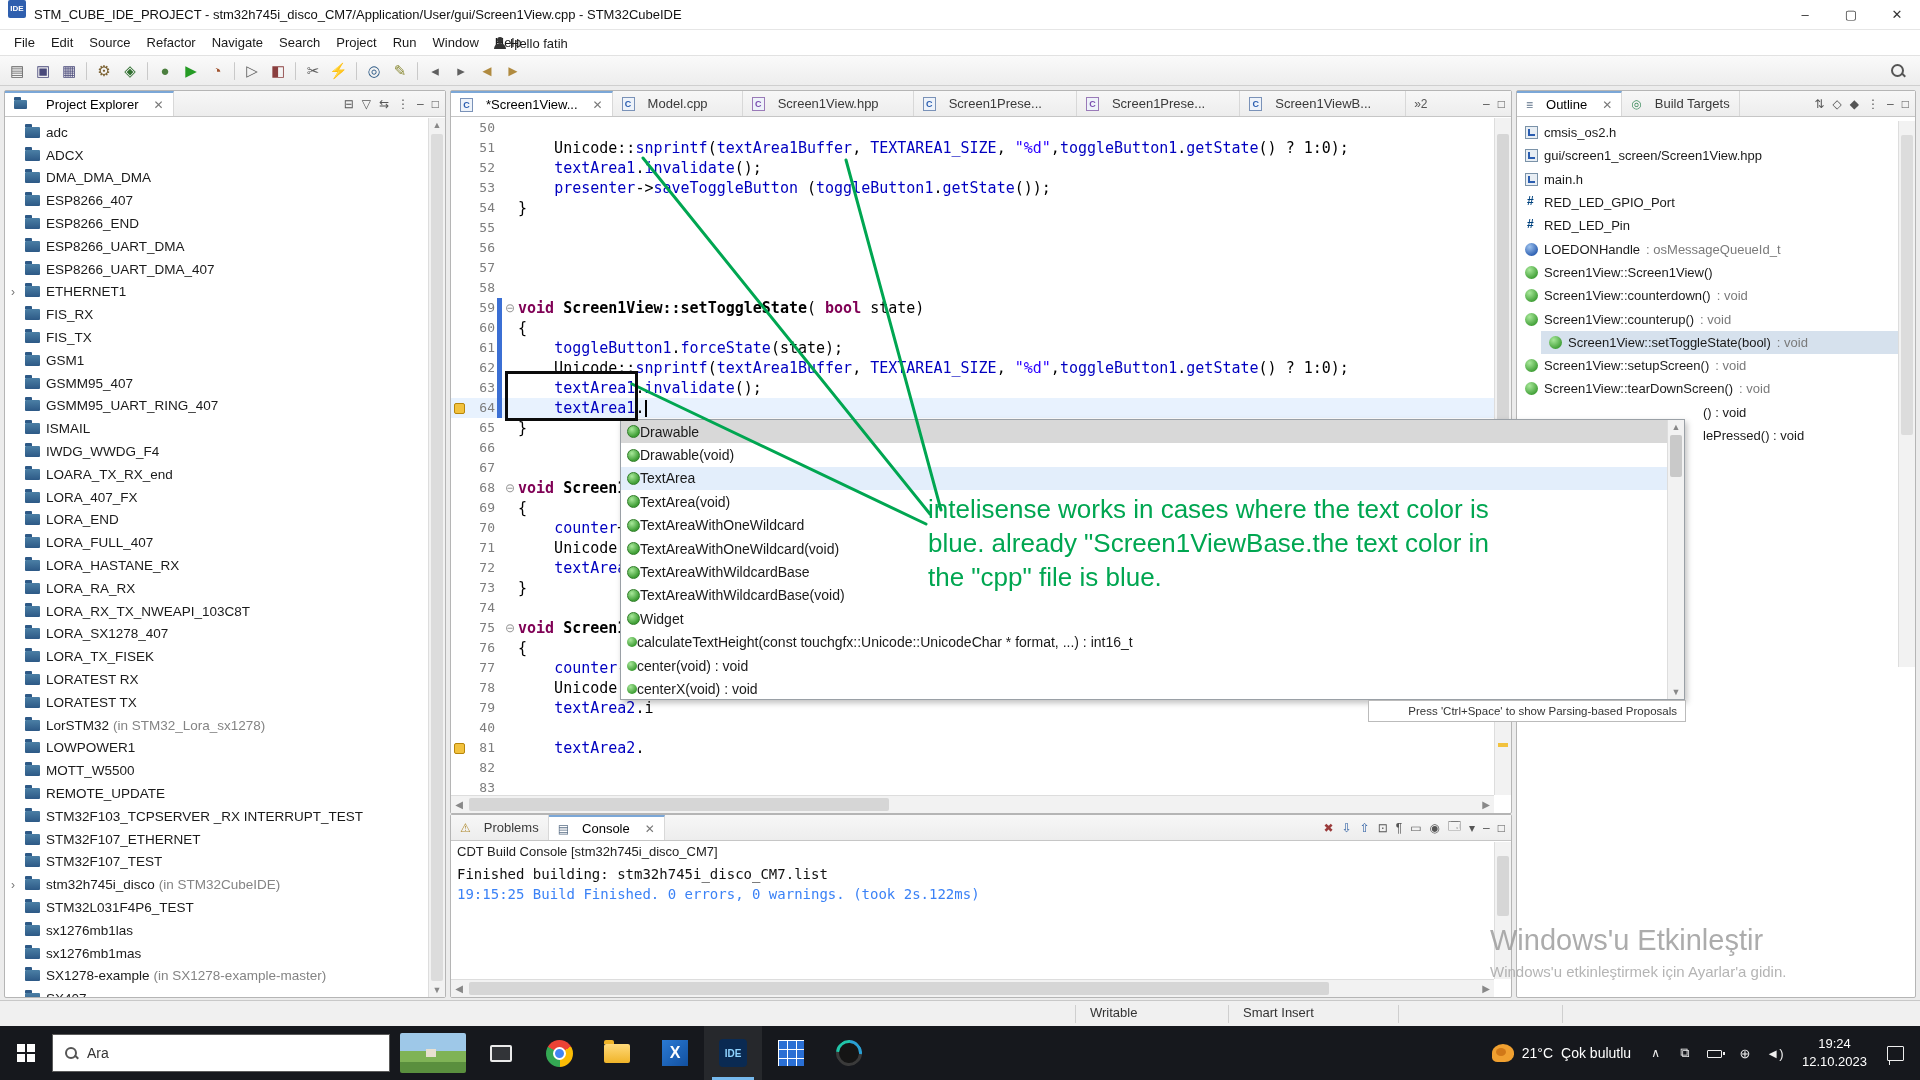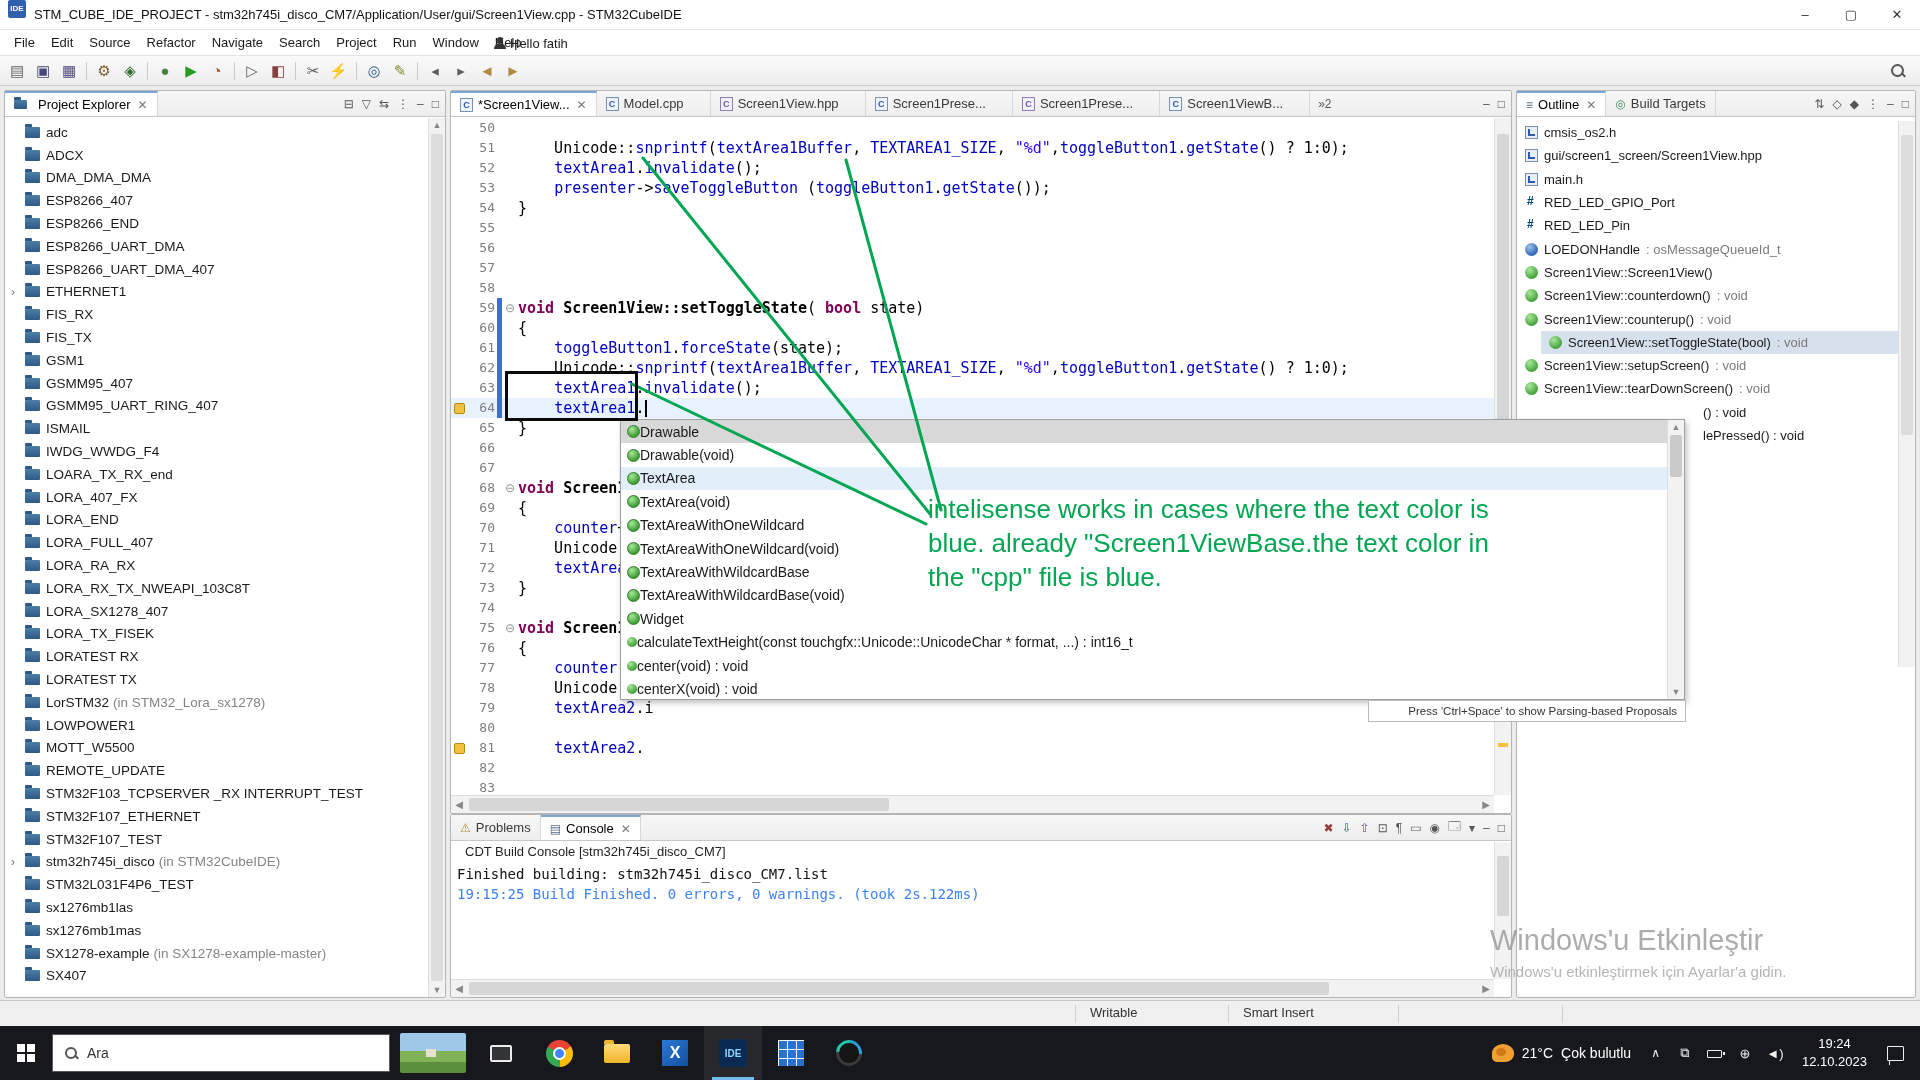--- a/index.html
+++ b/index.html
@@ -26,21 +26,21 @@
   #toolbar { position:absolute; left:0; top:56px; width:1920px; height:30px; background:linear-gradient(#fafafa,#ededed); border-bottom:1px solid #cfcfcf; display:flex; align-items:center; padding:0 4px; }
   .tbi { width:26px; height:24px; display:flex; align-items:center; justify-content:center; font-size:15px; border-radius:3px; }
   .tbi.sep { width:1px; height:18px; background:#c9c9c9; margin:0 4px; font-size:0; }
   #toolbar-search { margin-left:auto; margin-right:10px; width:16px; height:16px; position:relative; }
   #toolbar-search::before { content:""; position:absolute; left:1px; top:1px; width:9px; height:9px; border:2px solid #555; border-radius:50%; }
   #toolbar-search::after { content:""; position:absolute; left:11px; top:11px; width:5px; height:2px; background:#555; transform:rotate(45deg); }
 
   
   .panel { position:absolute; background:#fff; border:1px solid #b5b5b5; border-radius:2px; }
   .view-tabs { height:26px; display:flex; align-items:center; background:linear-gradient(#f7f7f7,#ededed); border-bottom:1px solid #c6c6c6; font-size:13px; }
-  .vtab { height:100%; display:flex; align-items:center; gap:5px; padding:0 9px; color:#3a3a3a; border-right:1px solid #d8d8d8; white-space:nowrap; }
+  .vtab { height:100%; display:flex; align-items:center; gap:13px; padding:0 9px; color:#3a3a3a; border-right:1px solid #d8d8d8; white-space:nowrap; }
   .vtab.active { background:#fff; border-top:2px solid #7ba7d7; color:#000; }
   .vtab .x { color:#777; font-size:12px; margin-left:2px; }
   .mini-ic { font-size:12px; color:#5a6f87; }
   .corner-ics { margin-left:auto; display:flex; align-items:center; gap:8px; padding-right:6px; color:#555; font-size:12px; }
   .corner-ics span { cursor:default; }
 
   
   #explorer { left:4px; top:90px; width:442px; height:908px; }
   .pe-list { position:absolute; left:0; top:27px; right:17px; bottom:0; overflow:hidden; padding-top:3px; }
   .pe-item { height:22.8px; display:flex; align-items:center; padding-left:6px; font-size:13.5px; white-space:nowrap; }
@@ -79,21 +79,21 @@
   #editor-vscroll { position:absolute; top:27px; right:0; width:17px; bottom:18px; background:#f2f2f2; border-left:1px solid #ddd; }
   #editor-vscroll .thumb { position:absolute; left:2px; right:2px; top:16px; height:430px; background:#d6d6d6; border-radius:2px; }
   .ov-tick { position:absolute; left:3px; right:3px; height:4px; background:#f2c23e; }
   .hscroll { position:absolute; left:0; right:17px; bottom:0; height:18px; background:#f2f2f2; border-top:1px solid #ddd; }
   .hscroll .lt,.hscroll .rt { position:absolute; top:0; width:16px; height:100%; color:#888; font-size:10px; text-align:center; line-height:17px; }
   .hscroll .lt { left:0; } .hscroll .rt { right:0; }
   .hscroll .hthumb { position:absolute; left:18px; top:2px; width:420px; bottom:2px; background:#d6d6d6; border-radius:2px; }
 
   
   #console-panel { left:450px; top:814px; width:1062px; height:184px; }
-  #console-title { position:absolute; left:0; top:27px; right:17px; height:20px; font-size:13px; padding:2px 14px; color:#222; }
+  #console-title { position:absolute; left:0; top:27px; right:17px; height:20px; font-size:13px; padding:2px 6px; color:#222; }
   #console-lines { position:absolute; left:6px; top:49px; right:17px; bottom:18px; font:14px/20px "DejaVu Sans Mono", monospace; color:#111; }
   .console-line.blue { color:#3b82f6; }
   #console-vscroll { position:absolute; top:27px; right:0; width:17px; bottom:18px; background:#f2f2f2; border-left:1px solid #ddd; }
   #console-vscroll .thumb { position:absolute; left:2px; right:2px; top:14px; height:60px; background:#d6d6d6; border-radius:2px; }
 
   
   #outline { left:1516px; top:90px; width:400px; height:908px; }
   .ol-list { position:absolute; left:0; top:30px; right:17px; bottom:0; overflow:hidden; }
   .ol-item { height:23.3px; display:flex; align-items:center; gap:6px; padding-left:8px; font-size:13px; white-space:nowrap; }
   .ol-item.sel { background:#d6e1ed;margin-left:24px; }
@@ -369,20 +369,26 @@
         </div>
         <div class="pe-item">
           <span class="pe-arrow">›</span>
           <span class="pe-folder"></span>
           <span class="pe-label">LORA_FULL_407</span>
           <span class="pe-suffix"></span>
         </div>
         <div class="pe-item">
           <span class="pe-arrow">›</span>
           <span class="pe-folder"></span>
+          <span class="pe-label">LORA_HASTANE_RX</span>
+          <span class="pe-suffix"></span>
+        </div>
+        <div class="pe-item">
+          <span class="pe-arrow">›</span>
+          <span class="pe-folder"></span>
           <span class="pe-label">LORA_RA_RX</span>
           <span class="pe-suffix"></span>
         </div>
         <div class="pe-item">
           <span class="pe-arrow">›</span>
           <span class="pe-folder"></span>
           <span class="pe-label">LORA_RX_TX_NWEAPI_103C8T</span>
           <span class="pe-suffix"></span>
         </div>
         <div class="pe-item">
@@ -745,21 +751,21 @@
         </div>
         <div class="code-line">
           <span class="mcol"></span>
           <span class="ln">79</span>
           <span class="chg"></span>
           <span class="foldc"></span>
           <span class="code-text"><span class="seg-p">    </span><span class="seg-f">textArea2</span><span class="seg-p">.i</span></span>
         </div>
         <div class="code-line">
           <span class="mcol"></span>
-          <span class="ln">80</span>
+          <span class="ln">40</span>
           <span class="chg"></span>
           <span class="foldc"></span>
           <span class="code-text"></span>
         </div>
         <div class="code-line has-marker">
           <span class="mcol">
             <span class="mk"></span>
           </span>
           <span class="ln">81</span>
           <span class="chg"></span>

